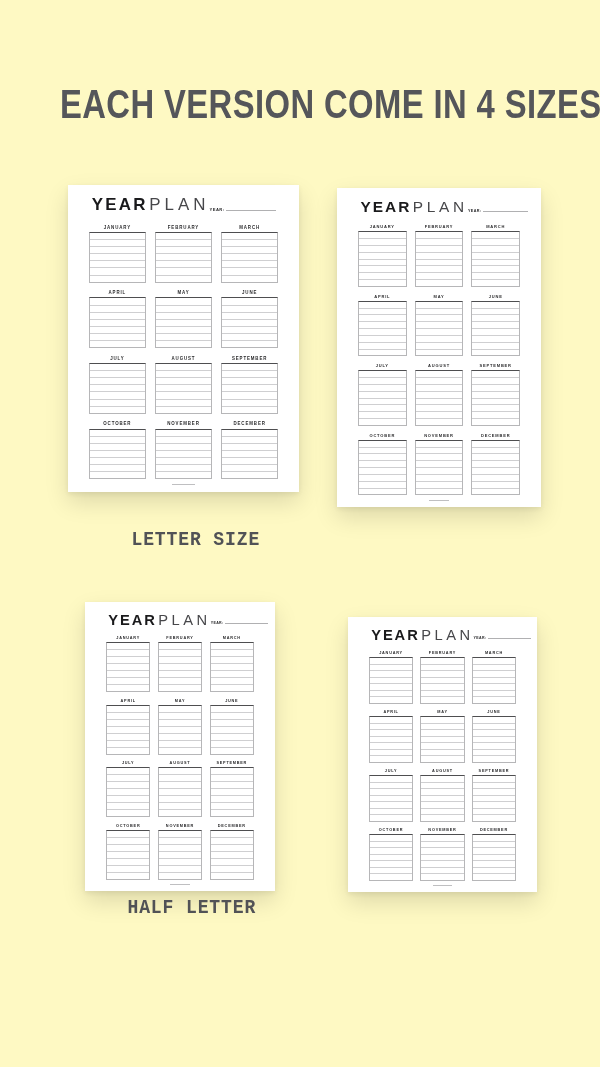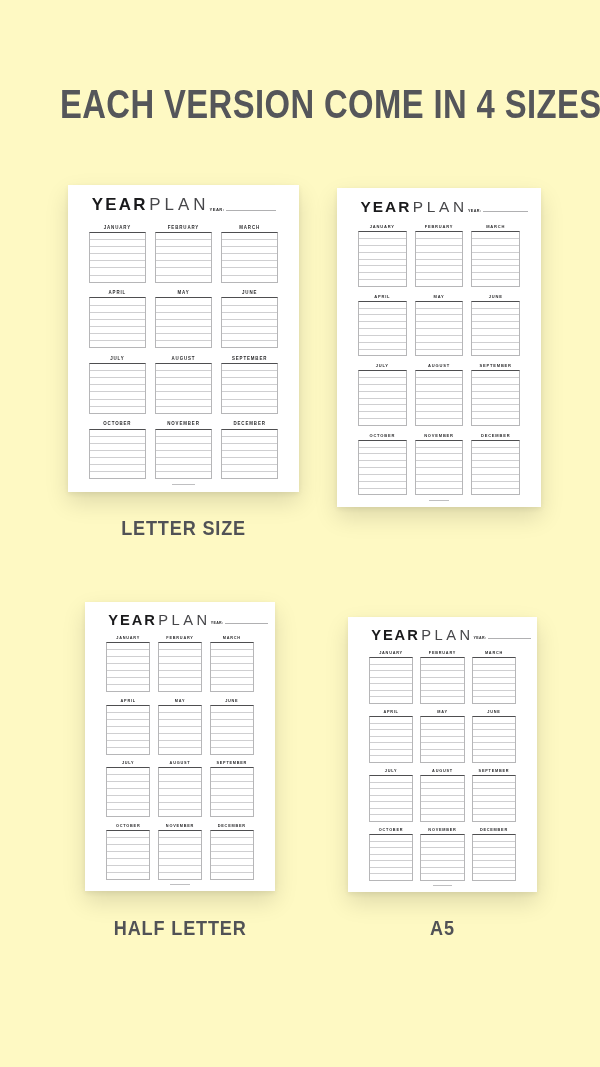--- a/index.html
+++ b/index.html
@@ -113,36 +113,37 @@
     align-self:center;
     width:3.2em;
     height:0;
     border-top:1px solid #bfbfc1;
     margin-top:0.7em;
   }
 
   
   .caption{
     position:absolute;
-    margin:0;
+    margin:12px;
     text-align:center;
     color:var(--c-caption,#515256);
+    font-family:Liberation Mono, monospace;
   }
   .caption span{
     display:inline-block;
     font-size:21px;
     font-weight:700;
     letter-spacing:1px;
     transform:scaleX(0.86);
     transform-origin:center;
     white-space:nowrap;
   }
   .caption--letter      {left:68px;  width:231px; top:516px;}
   .caption--a4          {left:337px; width:204px; top:542px;}
-  .caption--half-letter {left:85px;  width:190px; top:916px;}
+  .caption--half-letter {left:85px;  width:190px; top:884px;}
   .caption--a5          {left:348px; width:189px; top:916px;}
 </style>
 </head>
 <body>
 
 <div class="canvas">
 
   <h1 class="heading">EACH VERSION COME IN 4 SIZES</h1>
 
   <div id="pages">
@@ -787,15 +788,14 @@
               <div class="line"></div>
             </div>
     </div>
         </div>
       <div class="footer-mark"></div>
     </section>
     </div>
 
   <p class="caption caption--letter"><span>LETTER SIZE</span></p>
   <p class="caption caption--half-letter"><span>HALF LETTER</span></p>
-  <p class="caption caption--a5"><span>A5</span></p>
 
 </div>
 
 </body></html>

